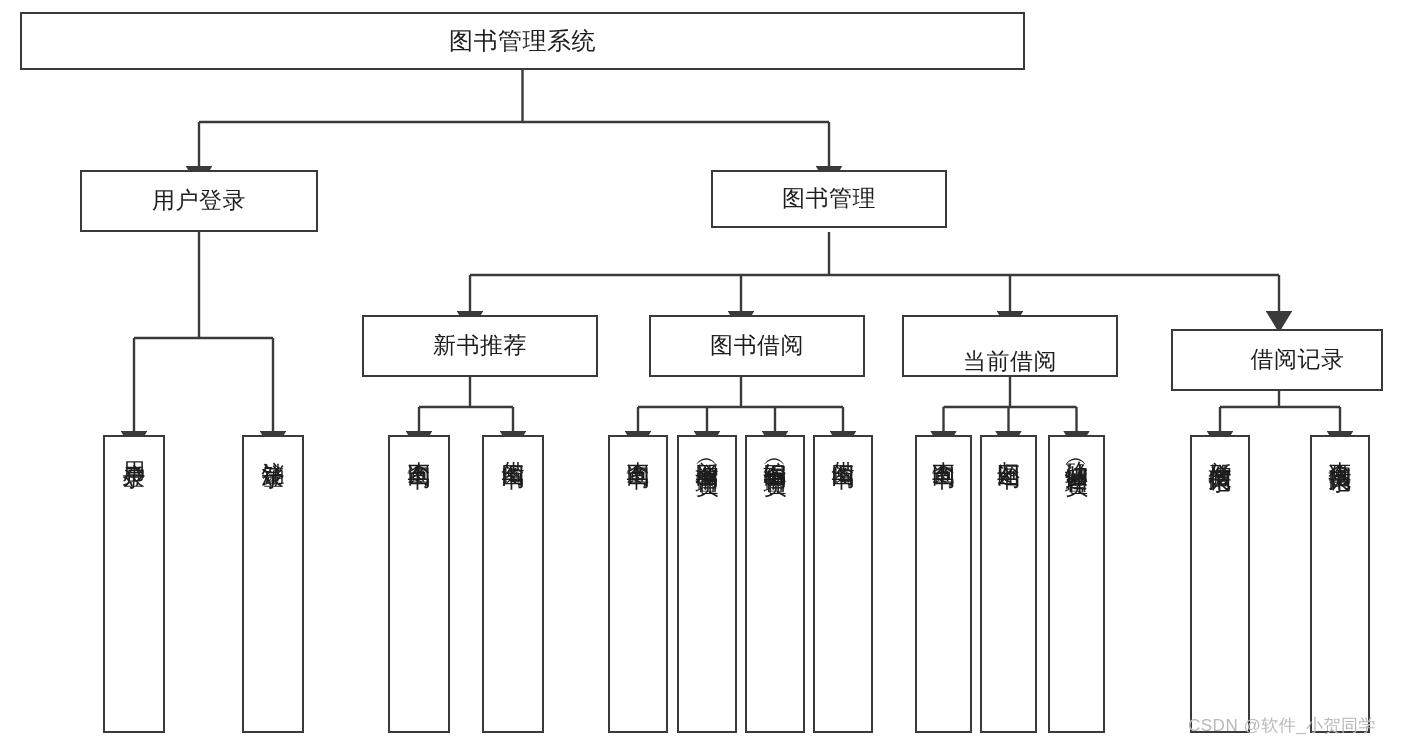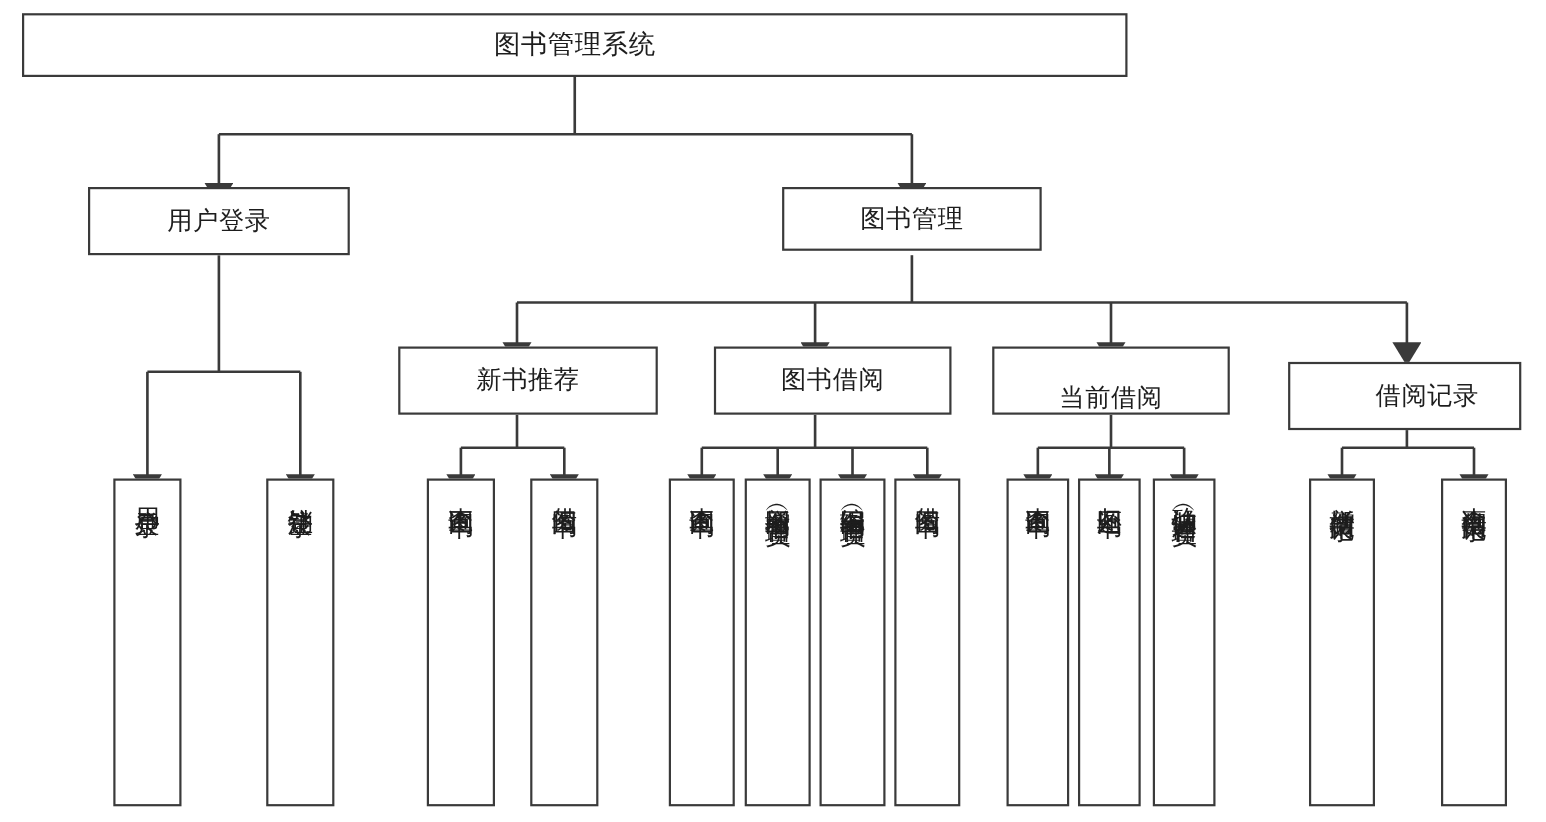--- a/index.html
+++ b/index.html
@@ -175,13 +175,14 @@
         <span class="node-label">确认归还（管理员）</span>
       </div>
       <div class="node vertical" style="left: 1190px; top: 435px; width: 60px; height: 298px;">
         <span class="node-label">新增借阅记录</span>
       </div>
       <div class="node vertical" style="left: 1310px; top: 435px; width: 60px; height: 298px;">
         <span class="node-label">查询借阅记录</span>
       </div>
     </div>
 
+  <div id="watermark">CSDN @软件_小贺同学</div>
 </div>
 
 </body></html>

